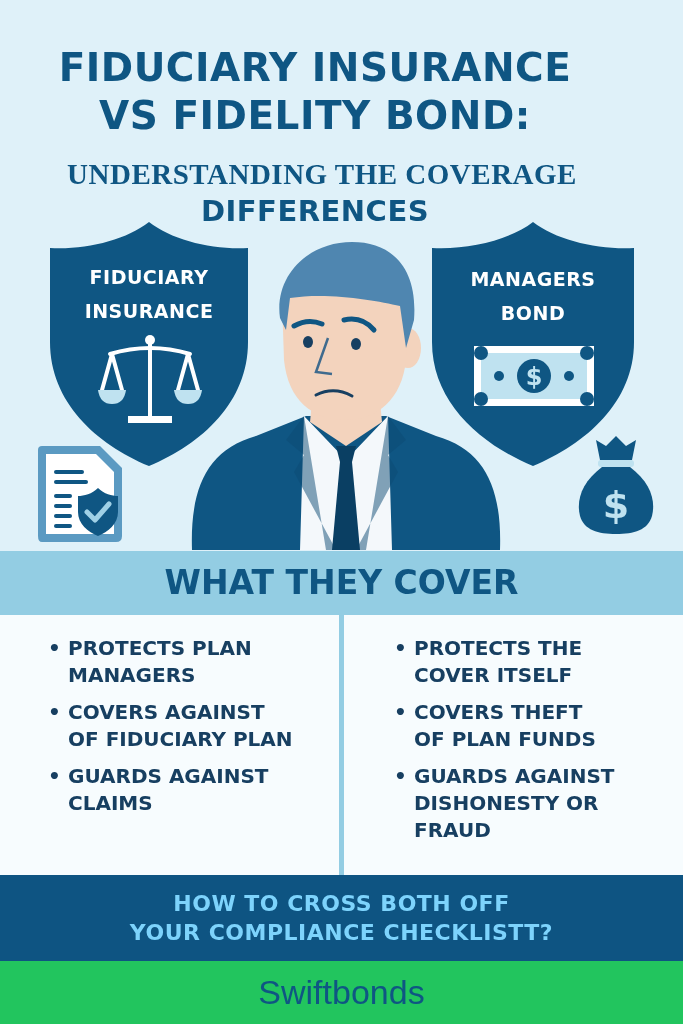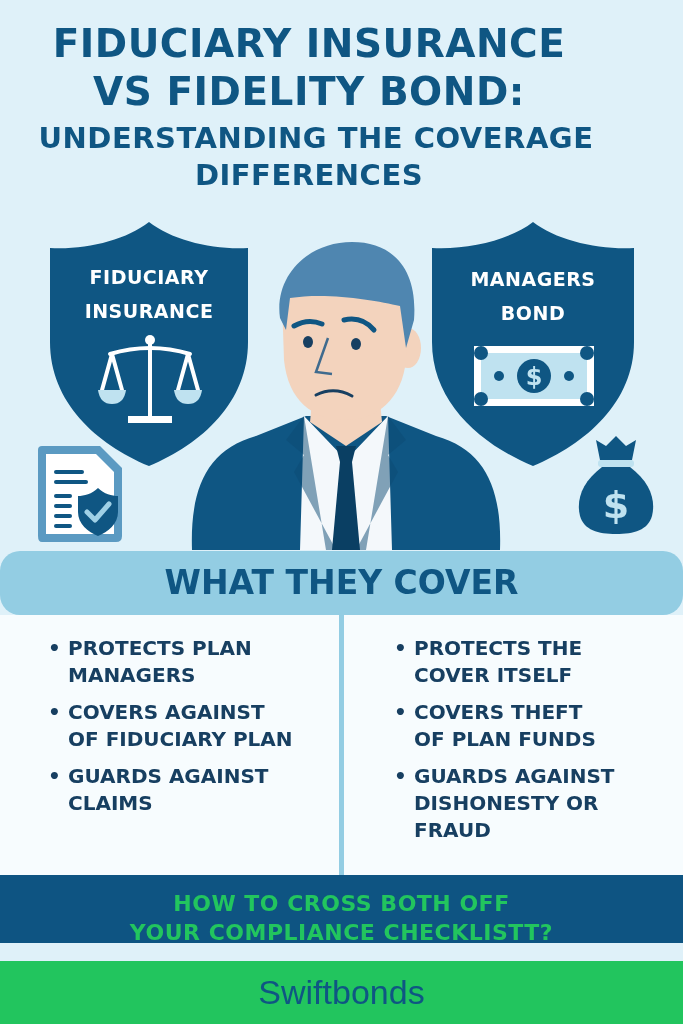--- a/index.html
+++ b/index.html
@@ -3,59 +3,60 @@
 <meta charset="utf-8">
 <style>
   html, body { margin: 0; padding: 0; }
   body {
     width: 683px; height: 1024px; overflow: hidden;
     background: #dff1f9;
     font-family: "DejaVu Sans", "Liberation Sans", sans-serif;
     position: relative;
   }
   .title {
-    position: absolute; left: 0; top: 20px; width: 618px;
+    position: absolute; left: 0; top: 44px; width: 618px;
     text-align: center; color: #0f5683; font-weight: bold;
     letter-spacing: 0.5px;
+    padding-left: 6px;
   }
   .title .l1, .title .l2 { font-size: 39px; line-height: 48px; display: block; }
   .title .l3, .title .l4 { font-size: 29px; line-height: 37px; display: block; }
-  .title .l3 { margin-top: 4px; padding-left: 14px; }
+  .title .l3 { margin-top: 16px; padding-left: 14px; font-family: Liberation Serif, serif; }
 
   .hero { position: absolute; left: 0; top: 220px; width: 683px; height: 330px; }
   .hero svg { position: absolute; }
   .shield-label {
     position: absolute; color: #ffffff; font-weight: bold; text-align: center;
     font-size: 19px; line-height: 34px; letter-spacing: 0.5px;
   }
 
   .cover-band {
     position: absolute; left: 0; top: 551px; width: 683px; height: 64px;
     background: #93cde3; color: #0f5683; font-weight: bold;
-    font-size: 33px; text-align: center; line-height: 64px; border-radius: 20px;
+    font-size: 33px; text-align: center; line-height: 64px;
   }
   .columns {
     position: absolute; left: 0; top: 615px; width: 683px; height: 260px;
     background: #f7fcfe; display: flex;
   }
   .col { flex: 1; position: relative; }
   .divider { width: 5px; background: #93cde3; }
   .col ul { list-style: none; margin: 0; padding: 20px 0 0 0; }
   .col li {
     position: relative; color: #173f61; font-weight: bold;
     font-size: 20px; line-height: 27px; margin-bottom: 10px;
     padding-left: 68px;
   }
   .col li .bullet { position: absolute; left: 48px; top: 0; }
   .col.right li { padding-left: 70px; }
   .col.right li .bullet { left: 50px; }
 
   .cta {
-    position: absolute; left: 0; top: 875px; width: 683px; height: 68px;
-    background: #0e5482; color: #22c55e; font-weight: bold; text-align: center;
+    position: absolute; left: 0; top: 875px; width: 683px; height: 86px;
+    background: #0e5482; color: #7dd3fc; font-weight: bold; text-align: center;
     font-size: 22px; line-height: 29px; padding-top: 14px; box-sizing: border-box;
     letter-spacing: 0.5px;
   }
   .brand {
     position: absolute; left: 0; top: 961px; width: 683px; height: 63px;
     background: #22c55e; color: #0f5683; text-align: center;
     font-size: 34px; line-height: 63px; font-family: "Liberation Sans", sans-serif;
   }
 </style>
 </head>

